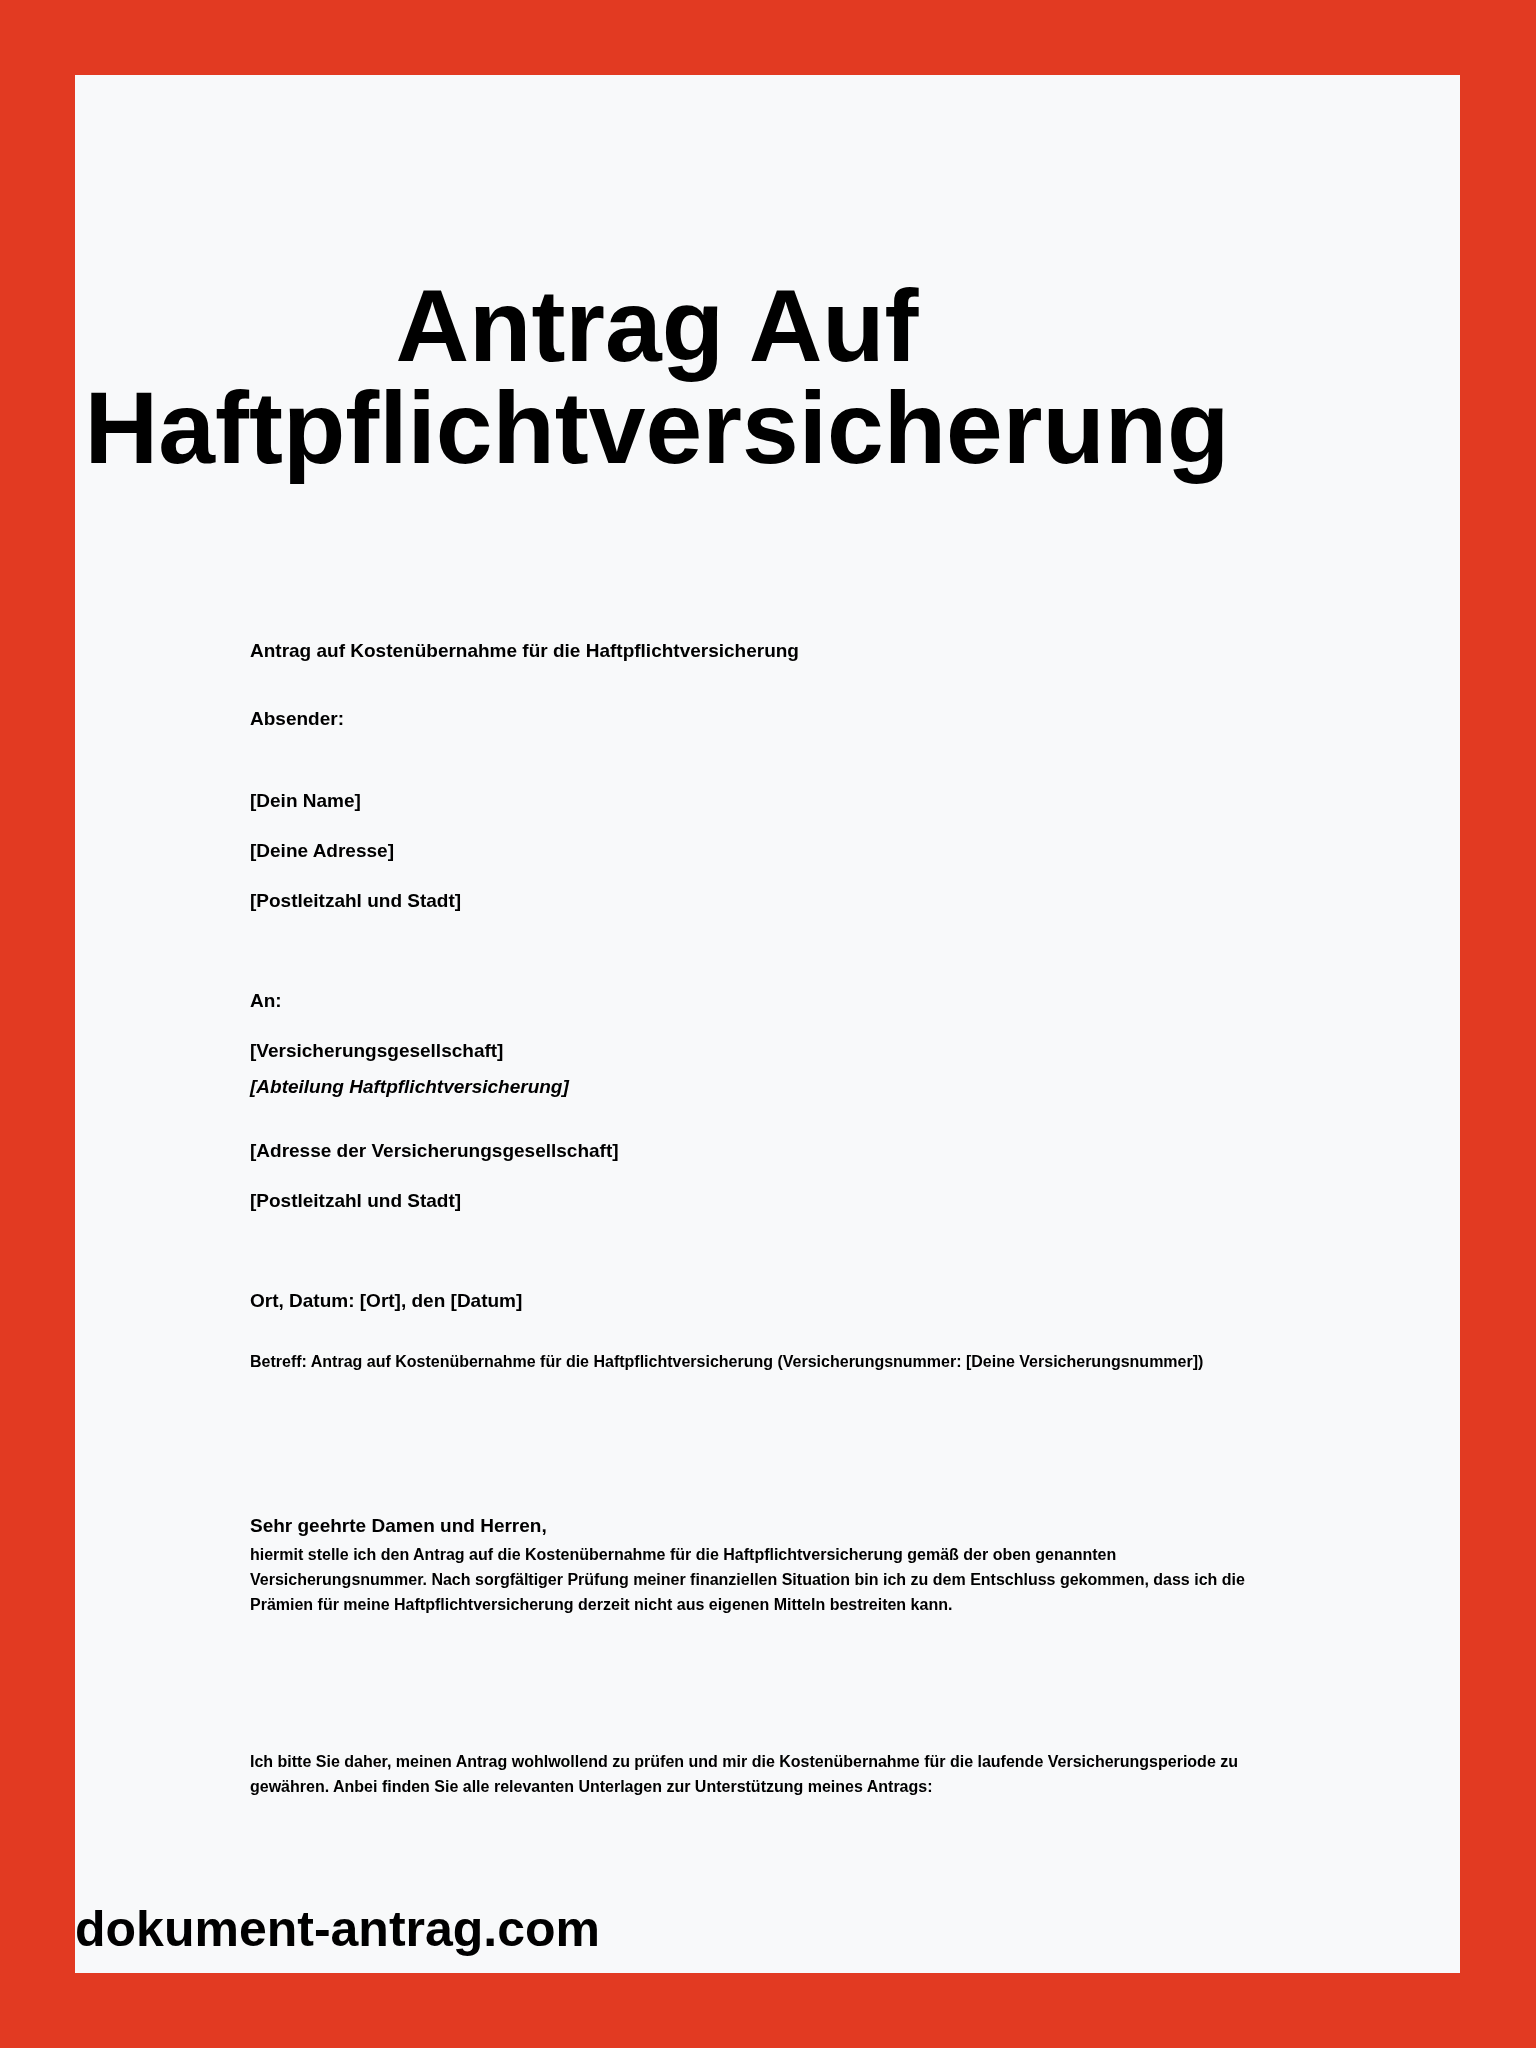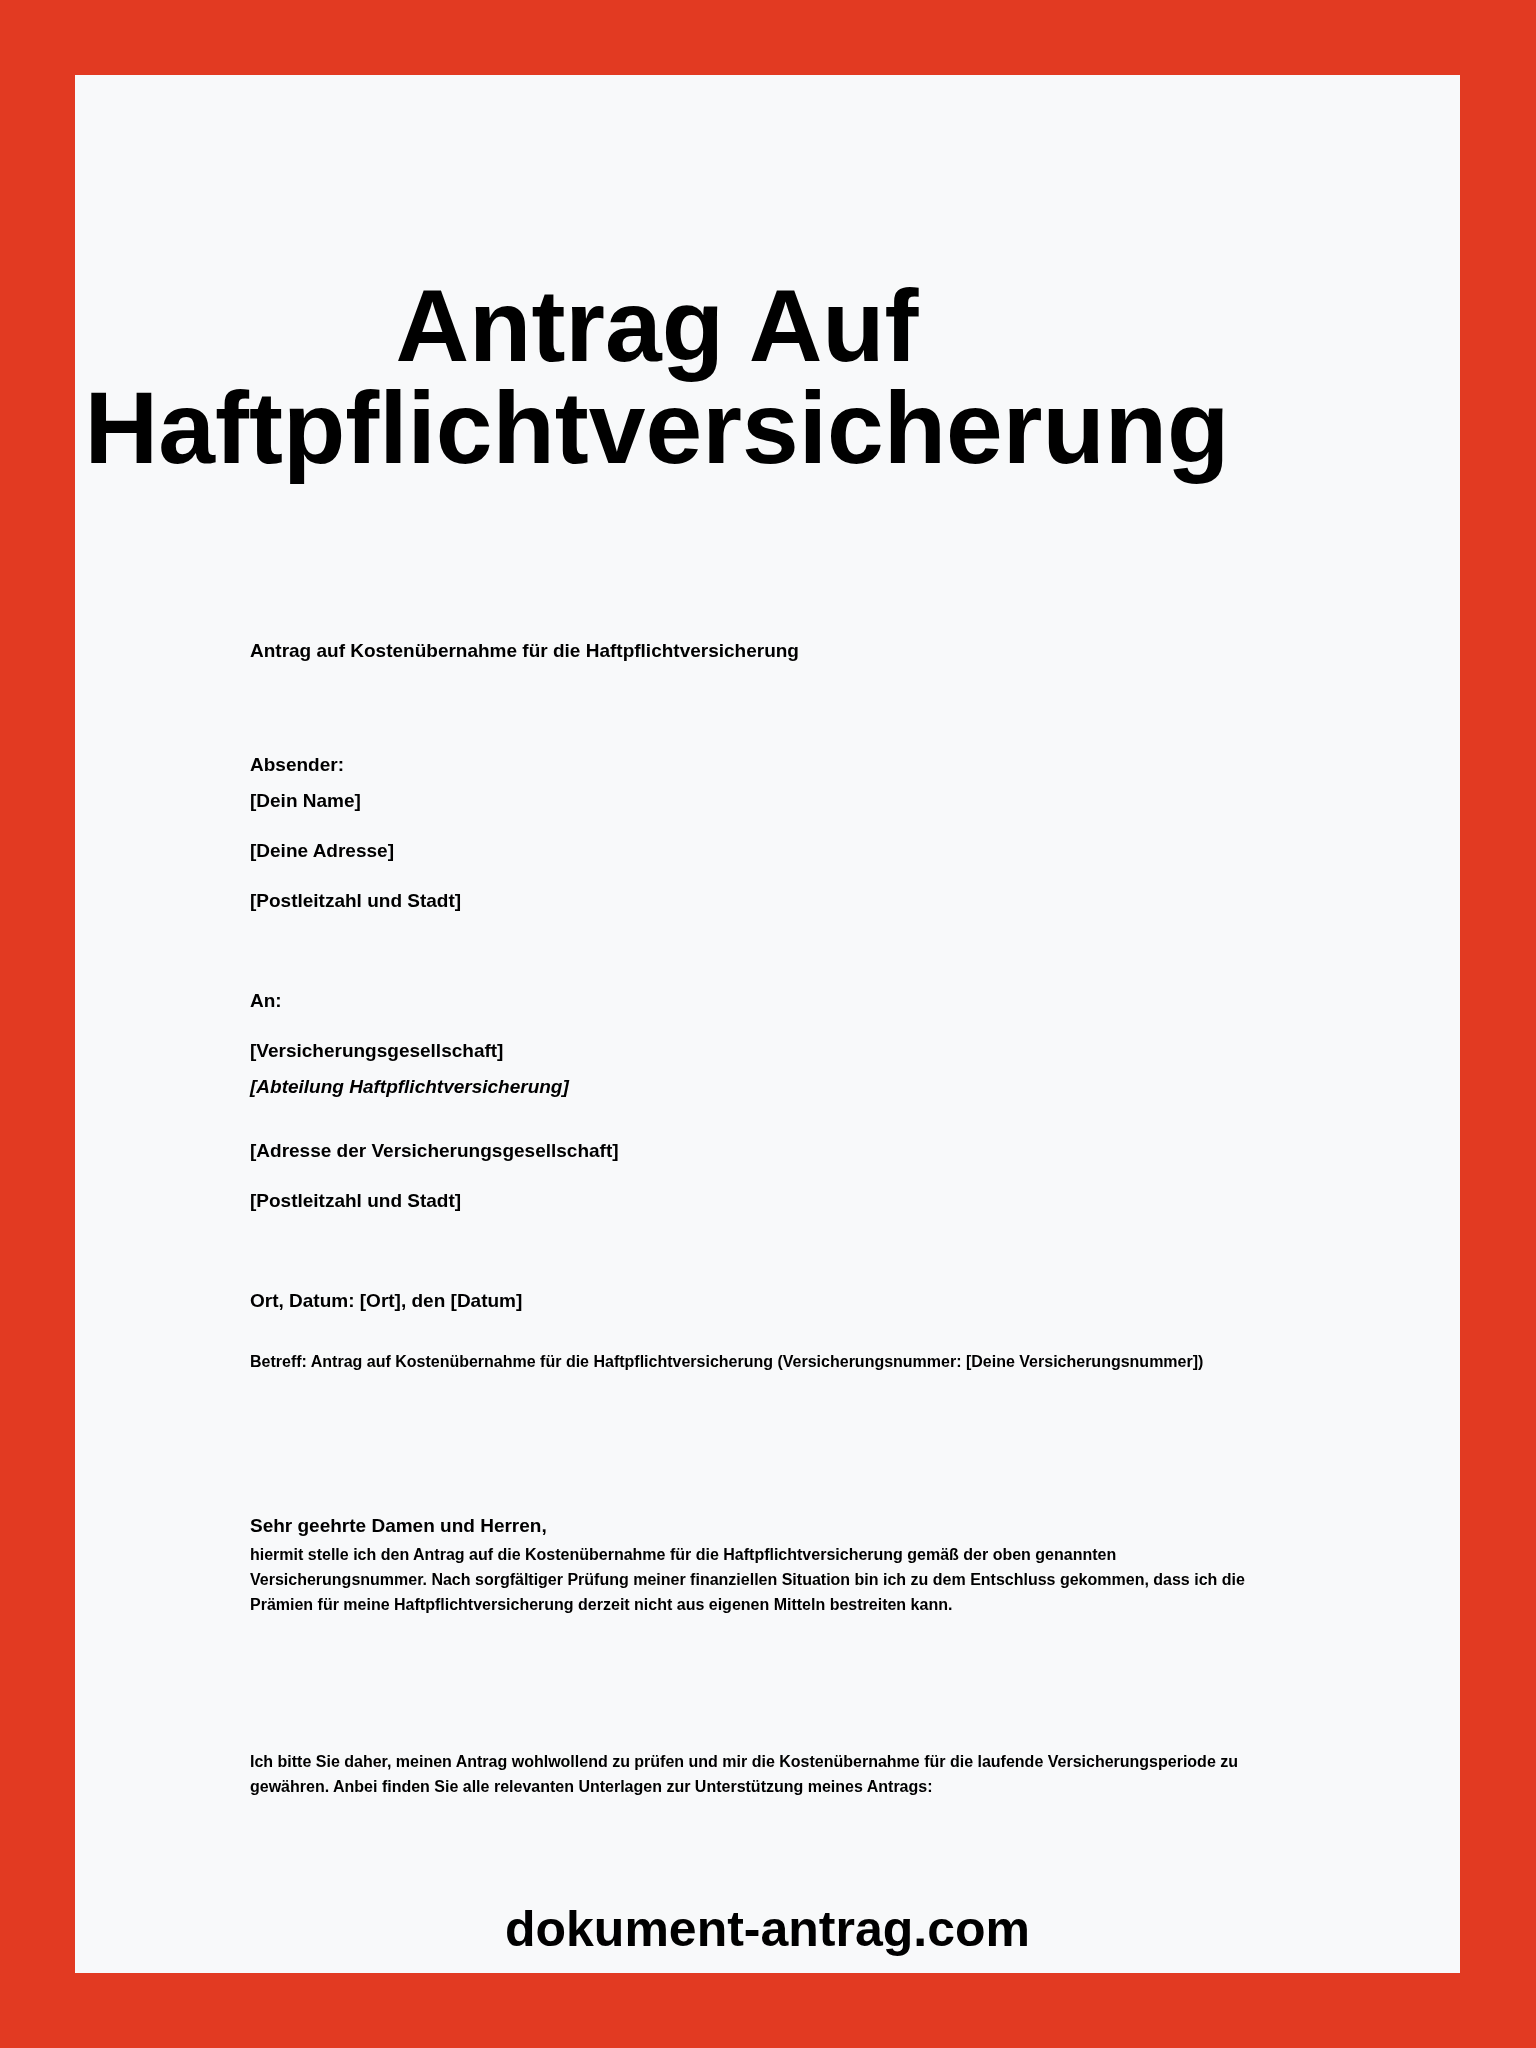--- a/index.html
+++ b/index.html
@@ -59,40 +59,39 @@
       width: 1030px;
       font-weight: bold;
       font-size: 16px;
       line-height: 25px;
     }
     .footer {
       position: absolute;
       left: 0;
       top: 1826px;
       width: 1385px;
-      text-align: center;
       font-weight: bold;
       font-size: 50px;
       line-height: 56px;
     }
   </style>
 </head>
 <body>
 
 <div class="page">
 
   <h1 class="title">
     <span>Antrag Auf</span>
     <span>Haftpflichtversicherung</span>
   </h1>
 
   <div class="body">
     <div class="line" style="top:524px;">Antrag auf Kostenübernahme für die Haftpflichtversicherung</div>
 
-    <div class="line" style="top:638px;">Absender:</div>
+    <div class="line" style="top:592px;">Absender:</div>
     <div class="line" style="top:674px;">[Dein Name]</div>
     <div class="line" style="top:724px;">[Deine Adresse]</div>
     <div class="line" style="top:774px;">[Postleitzahl und Stadt]</div>
 
     <div class="line" style="top:874px;">An:</div>
     <div class="line" style="top:924px;">[Versicherungsgesellschaft]</div>
     <div class="line" style="top:960px;font-style:italic;">[Abteilung Haftpflichtversicherung]</div>
     <div class="line" style="top:1024px;">[Adresse der Versicherungsgesellschaft]</div>
     <div class="line" style="top:1074px;">[Postleitzahl und Stadt]</div>
 

